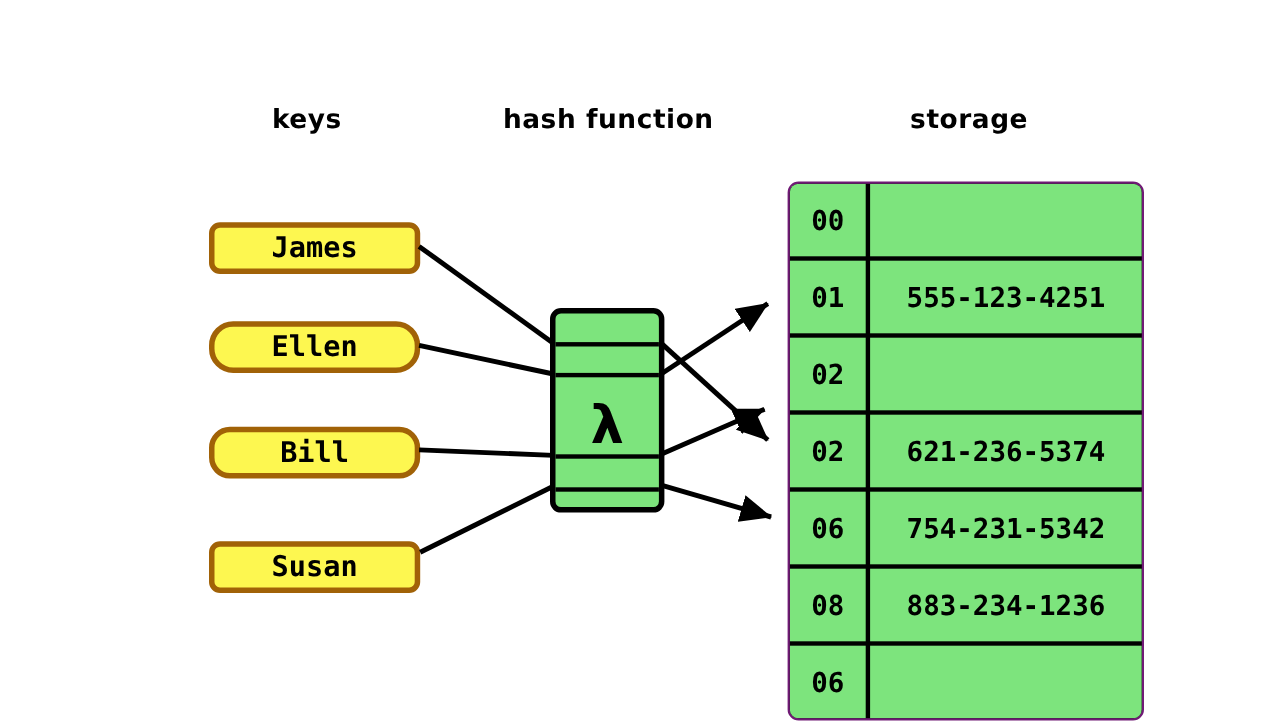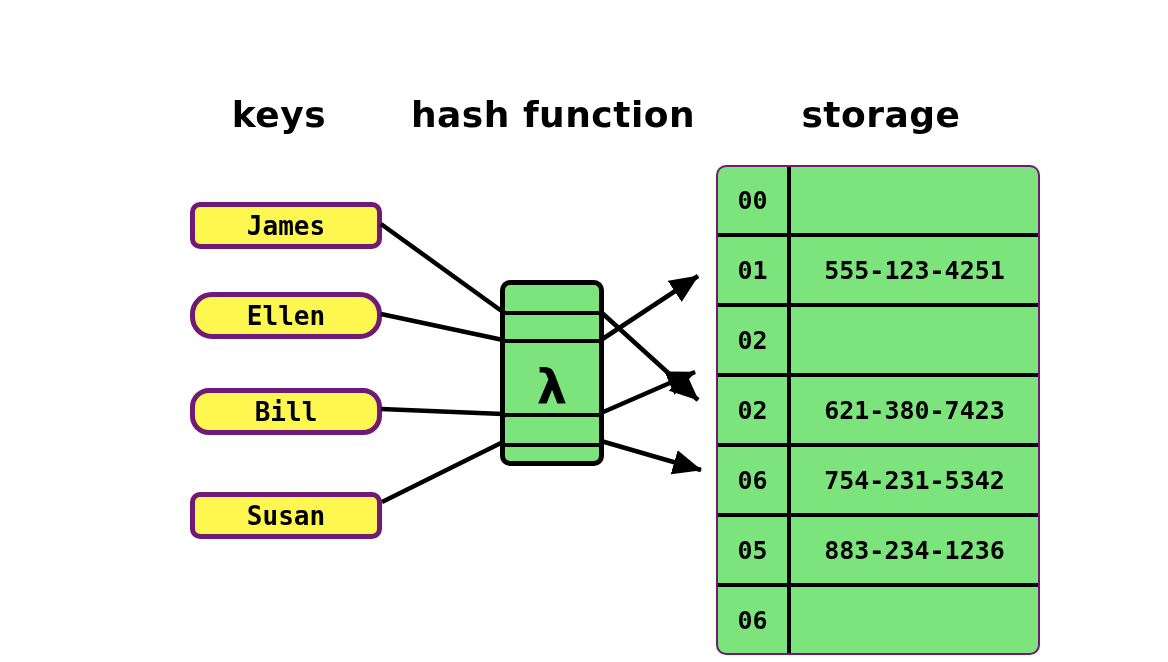--- a/index.html
+++ b/index.html
@@ -14,32 +14,32 @@
     background: #ffffff;
     overflow: hidden;
     font-family: "DejaVu Sans", sans-serif;
   }
   .col-header {
     position: absolute;
     width: 300px;
     text-align: center;
     font-family: "DejaVu Sans", sans-serif;
     font-weight: bold;
-    font-size: 36px;
+    font-size: 24px;
     color: #000;
     letter-spacing: 0.5px;
   }
   .key-box {
     position: absolute;
     left: 190px;
     width: 192px;
     height: 47px;
     box-sizing: border-box;
     background: #FDF750;
-    border: 5px solid #701a75;
+    border: 5px solid #a16207;
     border-radius: 10px;
     display: flex;
     align-items: center;
     justify-content: center;
   }
   .key-box span {
     font-family: "DejaVu Sans Mono", monospace;
     font-weight: bold;
     font-size: 26px;
     color: #000;
@@ -143,24 +143,24 @@
   </div>
 
   <div class="storage-table">
     <div class="storage-cell">00</div>
     <div class="storage-cell"></div>
     <div class="storage-cell">01</div>
     <div class="storage-cell">555-123-4251</div>
     <div class="storage-cell">02</div>
     <div class="storage-cell"></div>
     <div class="storage-cell">02</div>
-    <div class="storage-cell">621-380-7423</div>
+    <div class="storage-cell">621-236-5374</div>
     <div class="storage-cell">06</div>
     <div class="storage-cell">754-231-5342</div>
-    <div class="storage-cell">05</div>
+    <div class="storage-cell">08</div>
     <div class="storage-cell">883-234-1236</div>
     <div class="storage-cell">06</div>
     <div class="storage-cell"></div>
   </div>
 
   <svg class="wire-layer" viewBox="0 0 1168 662" xmlns="http://www.w3.org/2000/svg">
     <defs>
       <marker id="arrowhead" markerWidth="6.4" markerHeight="5.6" refX="6.2" refY="2.8" orient="auto">
         <path d="M0,0 L6.4,2.8 L0,5.6 z" fill="#000"></path>
       </marker>

